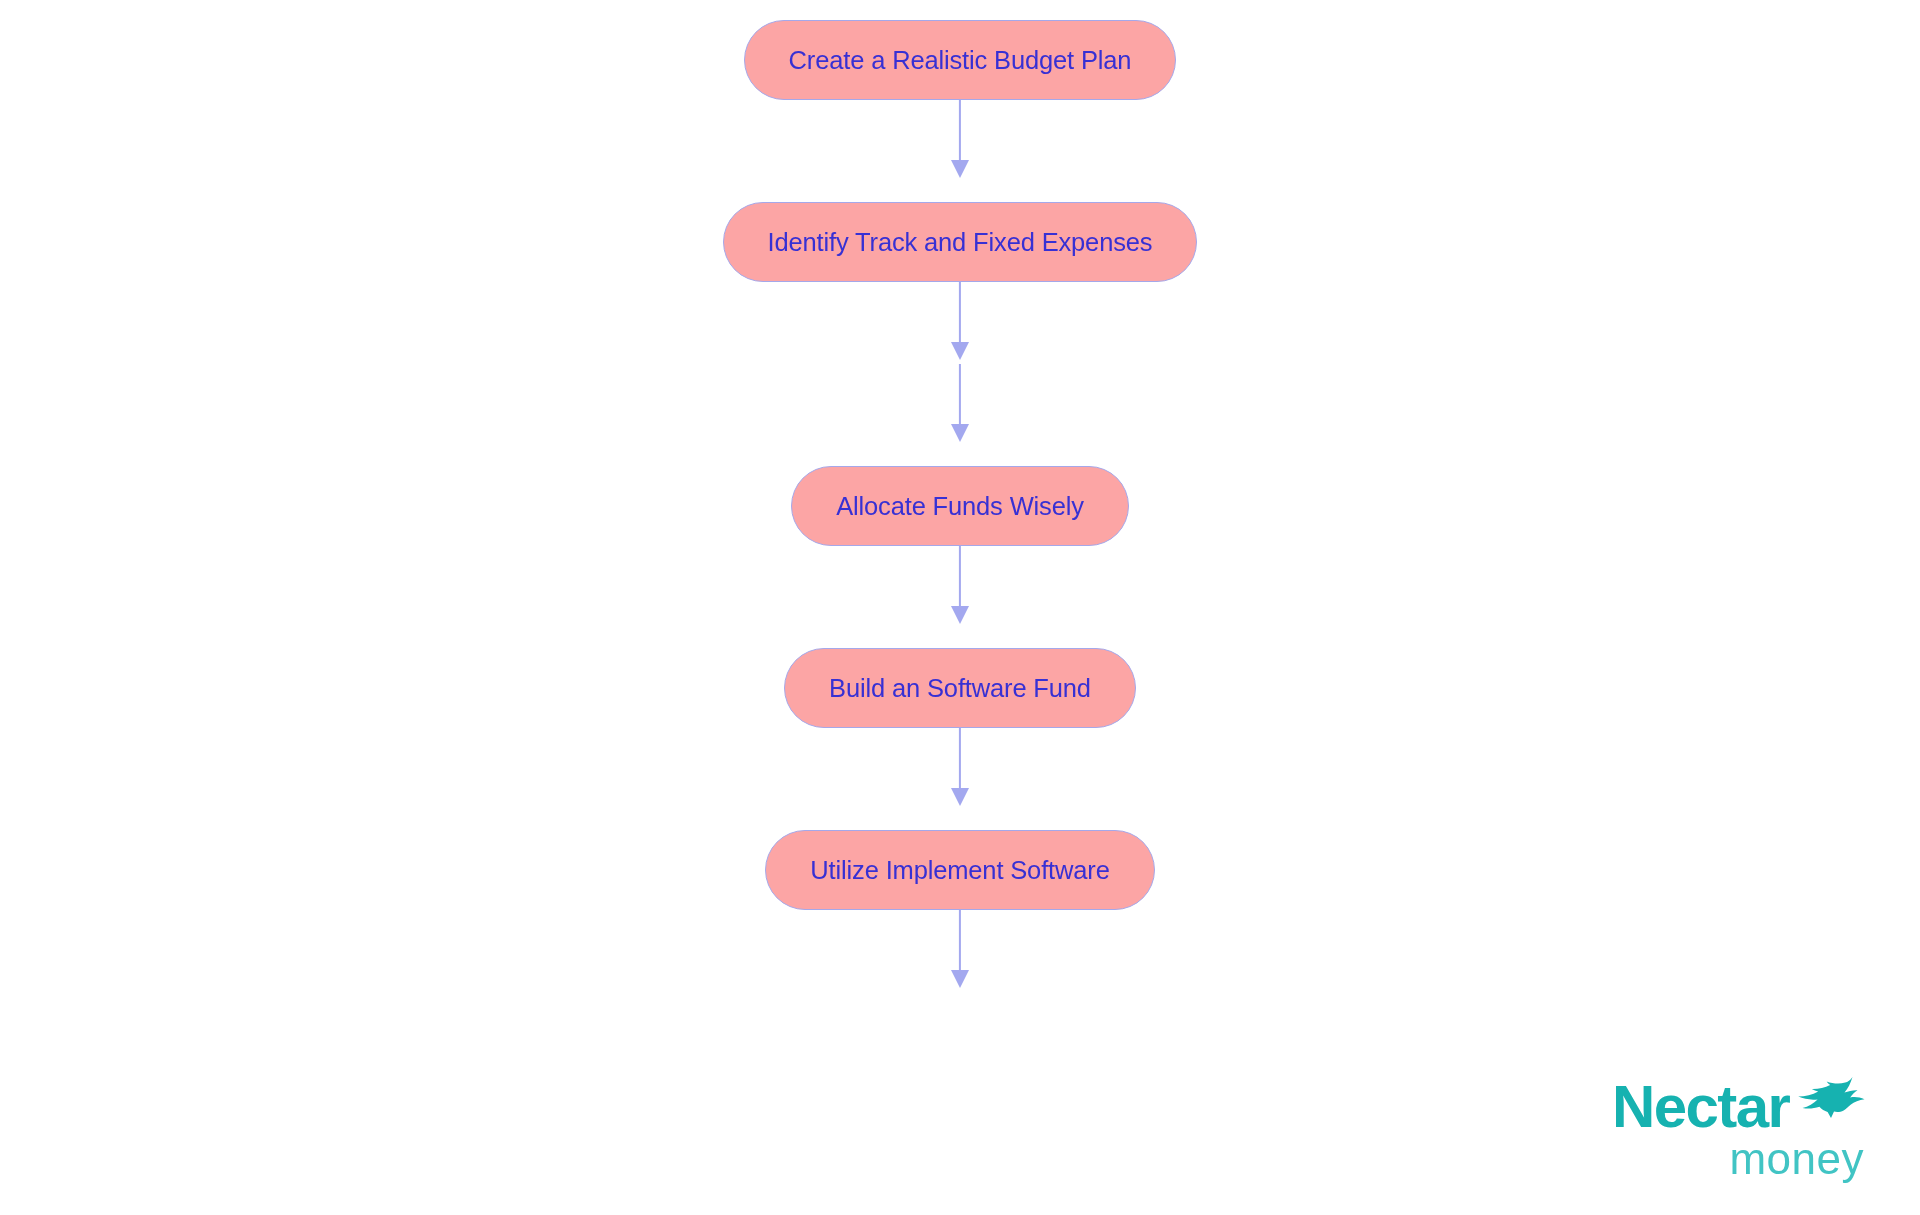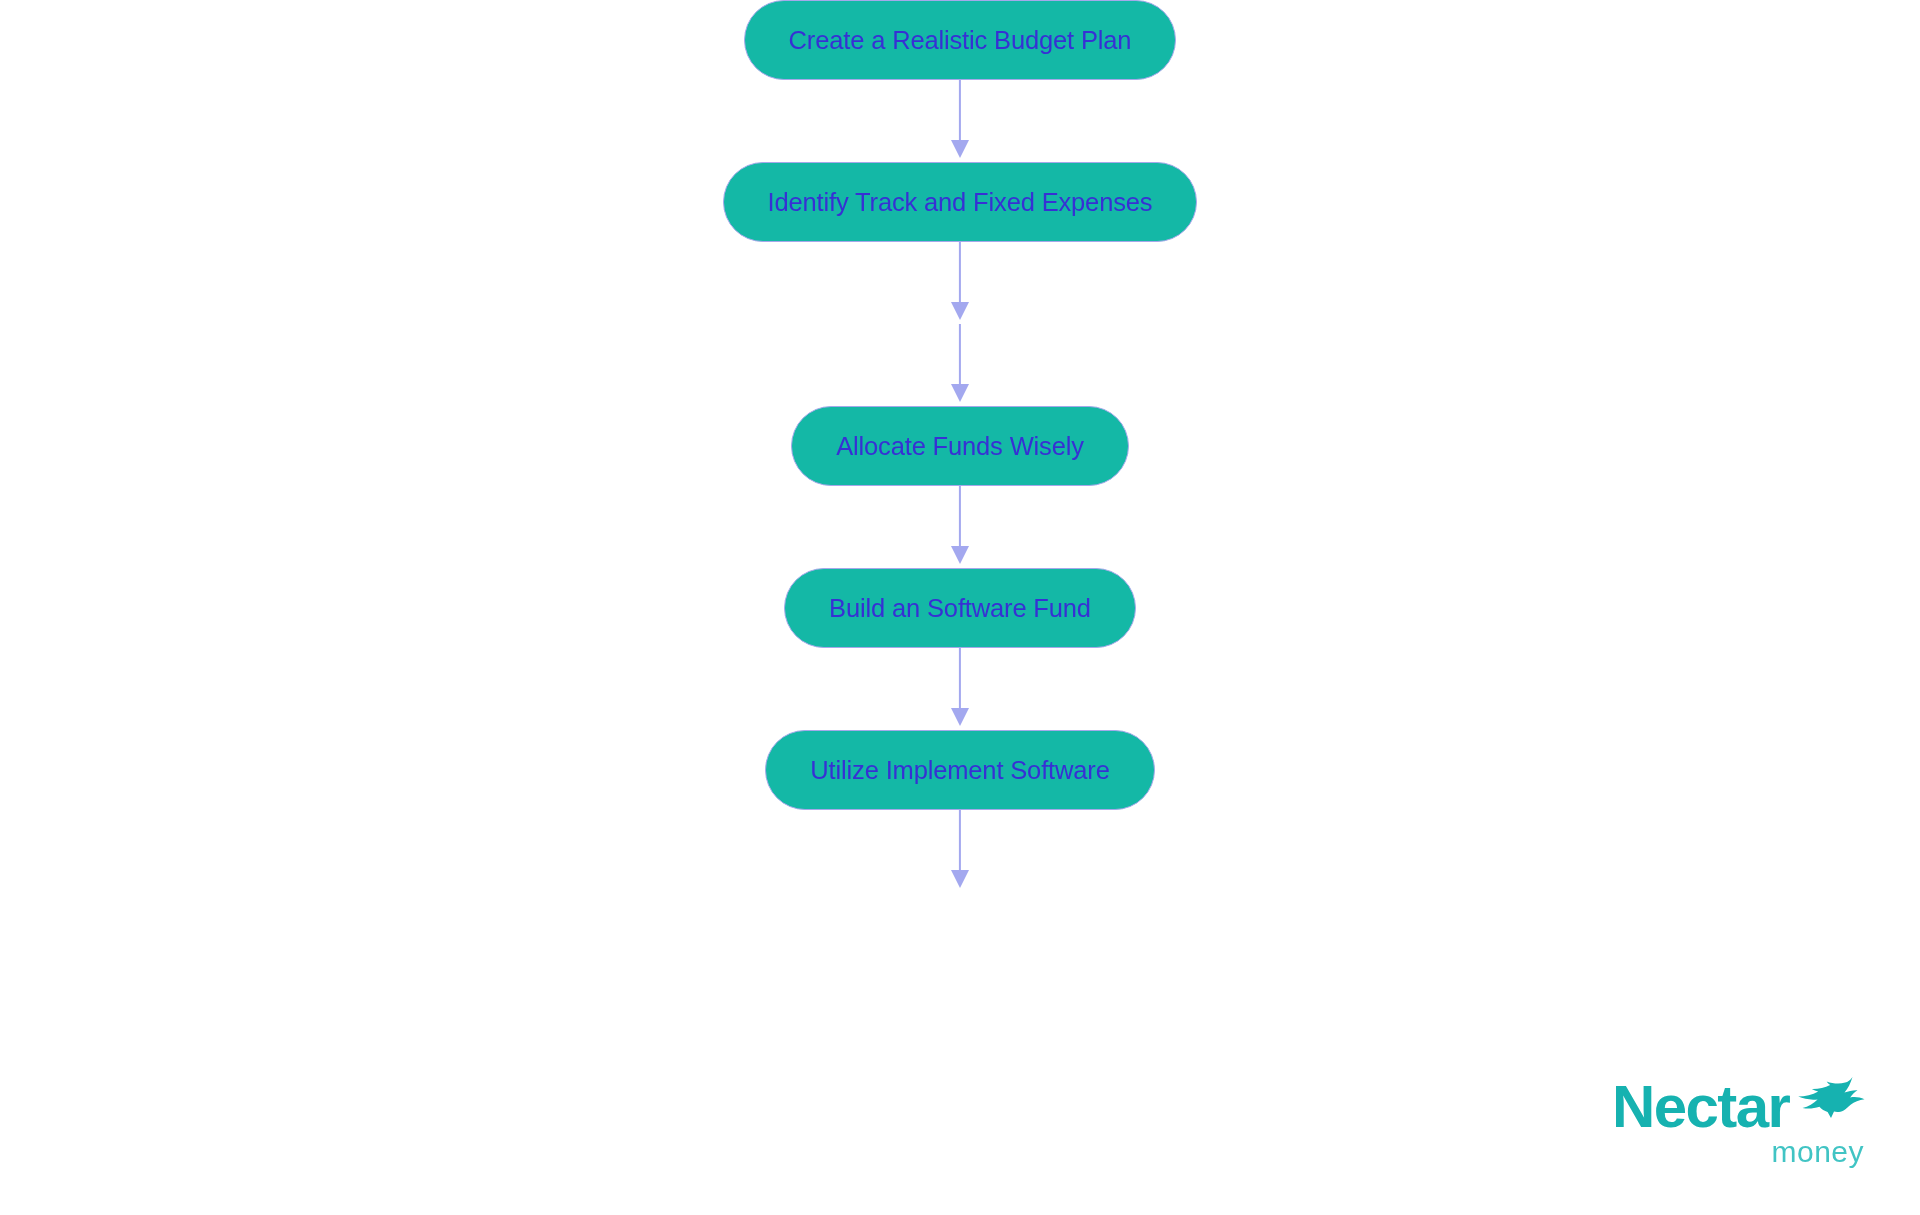--- a/index.html
+++ b/index.html
@@ -28,33 +28,34 @@
     left: 0;
     top: 0;
     width: 1920px;
     display: flex;
     flex-direction: column;
     align-items: center;
   }
 
   .node {
     box-sizing: border-box;
-    background: #14b8a6;
+    background: #fca5a5;
     border: 1.4px solid #a5a8ea;
     border-radius: 999px;
     color: #3730d4;
     font-size: 25.5px;
     font-weight: 400;
     letter-spacing: -0.15px;
     display: flex;
     align-items: center;
     justify-content: center;
     white-space: nowrap;
     height: 80px;
     padding: 0 44px;
+    margin-top: 20px;
   }
 
   .connector {
     width: 30px;
     height: 82px;
     position: relative;
     flex: none;
   }
   .connector .stem {
     position: absolute;
@@ -99,21 +100,21 @@
     position: absolute;
     right: 6px;
     top: 0px;
     width: 74px;
     height: 58px;
   }
   .logo-subword {
     position: absolute;
     right: 8px;
     top: 62px;
-    font-size: 30px;
+    font-size: 44px;
     font-weight: 300;
     color: #41c4c4;
     letter-spacing: 0.5px;
     line-height: 1;
   }
 </style>
 </head>
 <body>
 
 <div id="flowchart">

